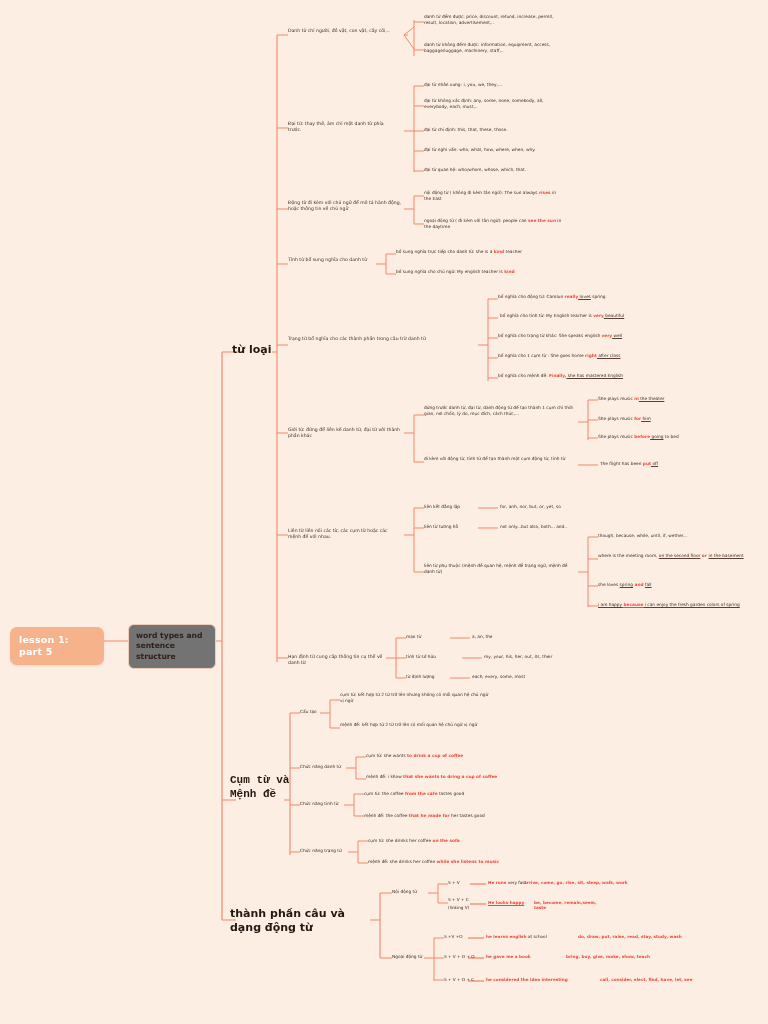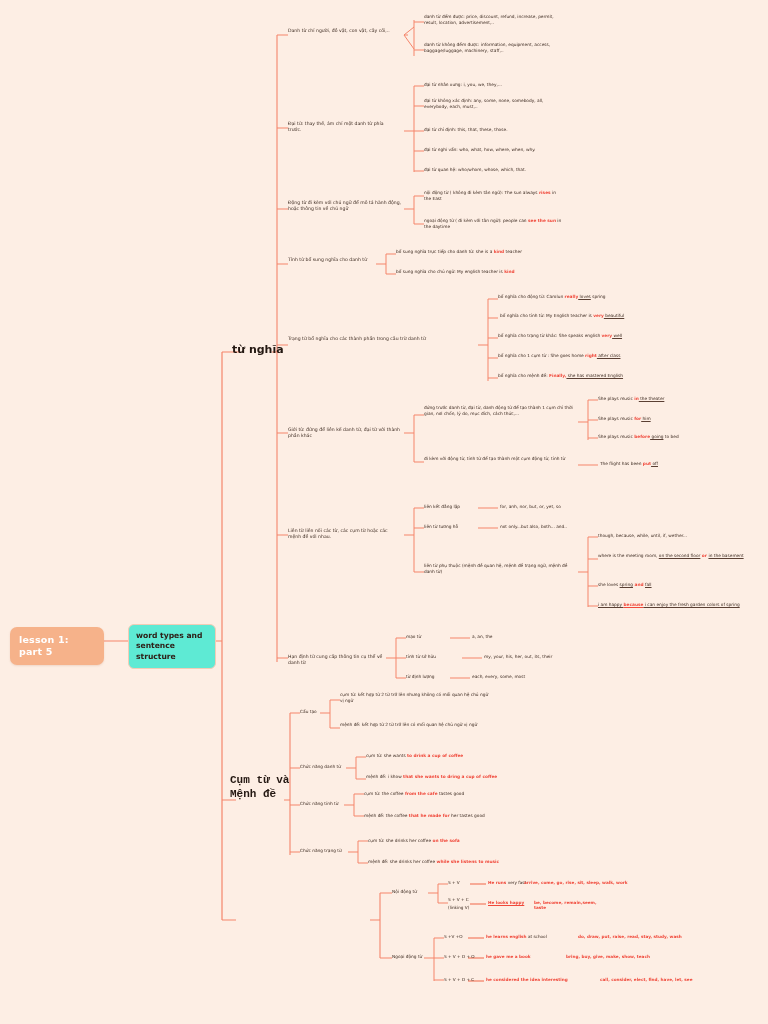--- a/index.html
+++ b/index.html
@@ -18,21 +18,21 @@
   .root {
     background: #f6b28a; color: #ffffff;
     border-radius: 7px;
     padding: 7px 9px;
     font-size: 9.5px; font-weight: 600;
     letter-spacing: .2px;
     box-shadow: 0 1px 2px rgba(180,110,70,.18);
   }
   
   .card {
-    background: #5eead4; border: 1px solid #f2ccb6;
+    background: #737373; border: 1px solid #f2ccb6;
     border-radius: 6px; padding: 6px 7px;
     font-size: 7.6px; font-weight: 600; color: #2e2018;
     line-height: 1.35;
   }
   .l1 { font-size: 11px; font-weight: 700; color: #241812; line-height: 1.3; }
   .l2 { font-size: 4.6px; color: #3c2a20; }
   .l3 { font-size: 4.3px; color: #3c2a20; }
   .l4 { font-size: 4.2px; color: #3c2a20; }
   .hl  { color: #f0483a; font-weight: 600; }
   .u   { text-decoration: underline; text-decoration-color: #5a3f33; }
@@ -139,22 +139,23 @@
       <path d="M468,938 L484,938" stroke-width="1.3"></path>
       <path d="M468,958 L484,958" stroke-width="1.3"></path>
       <path d="M468,981 L484,981" stroke-width="1.3"></path>
     </g>
   </svg>
 
   <div class="node root" style="left:10px; top:627px; width:94px;">lesson 1: part 5</div>
 
   <div class="node card" style="left:128px; top:624px; width:88px;">word types and sentence structure</div>
 
-  <div class="node l1" style="left:232px; top:343px;">từ nghĩa</div>
+  <div class="node l1" style="left:232px; top:343px;">từ loại</div>
   <div class="node l1" style="left:230px; top:773px; width:60px;font-family:Liberation Mono, monospace;">Cụm từ và Mệnh đề</div>
+  <div class="node l1" style="left:230px; top:907px; width:132px;">thành phần câu và dạng động từ</div>
 
   <div class="node l2" style="left:288px; top:28px; width:116px;">Danh từ chỉ người, đồ vật, con vật, cây cối,..</div>
   <div class="node l3" style="left:424px; top:14px; width:138px;">danh từ đếm được: price, discount, refund, increase, permit, result, location, advertisement,..</div>
   <div class="node l3" style="left:424px; top:42px; width:140px;">danh từ không đếm được: information, equipment, access, baggage/luggage, machinery, staff,..</div>
 
   <div class="node l2" style="left:288px; top:121px; width:110px;">Đại từ: thay thế, ám chỉ một danh từ phía trước.</div>
   <div class="node l3" style="left:424px; top:82px; width:140px;">đại từ nhân xưng: i, you, we, they,...</div>
   <div class="node l3" style="left:424px; top:98px; width:140px;">đại từ không xác định: any, some, none, somebody, all, everybody, each, must,..</div>
   <div class="node l3" style="left:424px; top:127px; width:140px;">đại từ chỉ định: this, that, these, those.</div>
   <div class="node l3" style="left:424px; top:147px; width:140px;">đại từ nghi vấn: who, what, how, where, when, why.</div>

